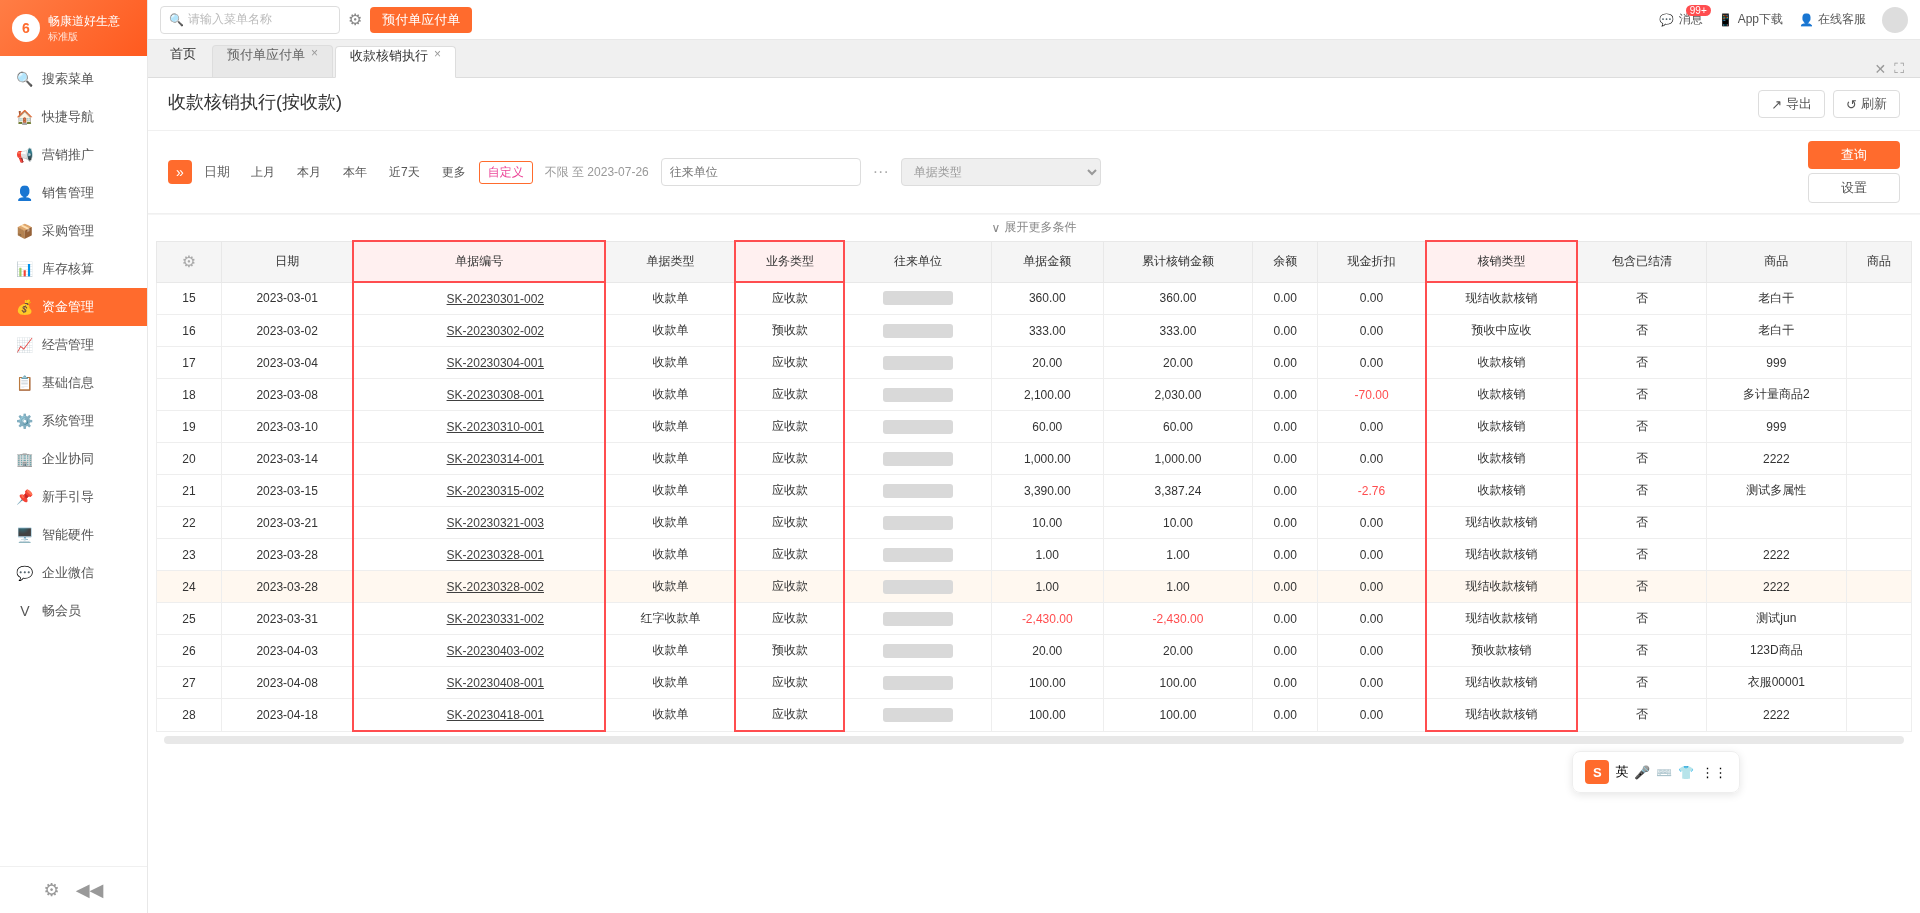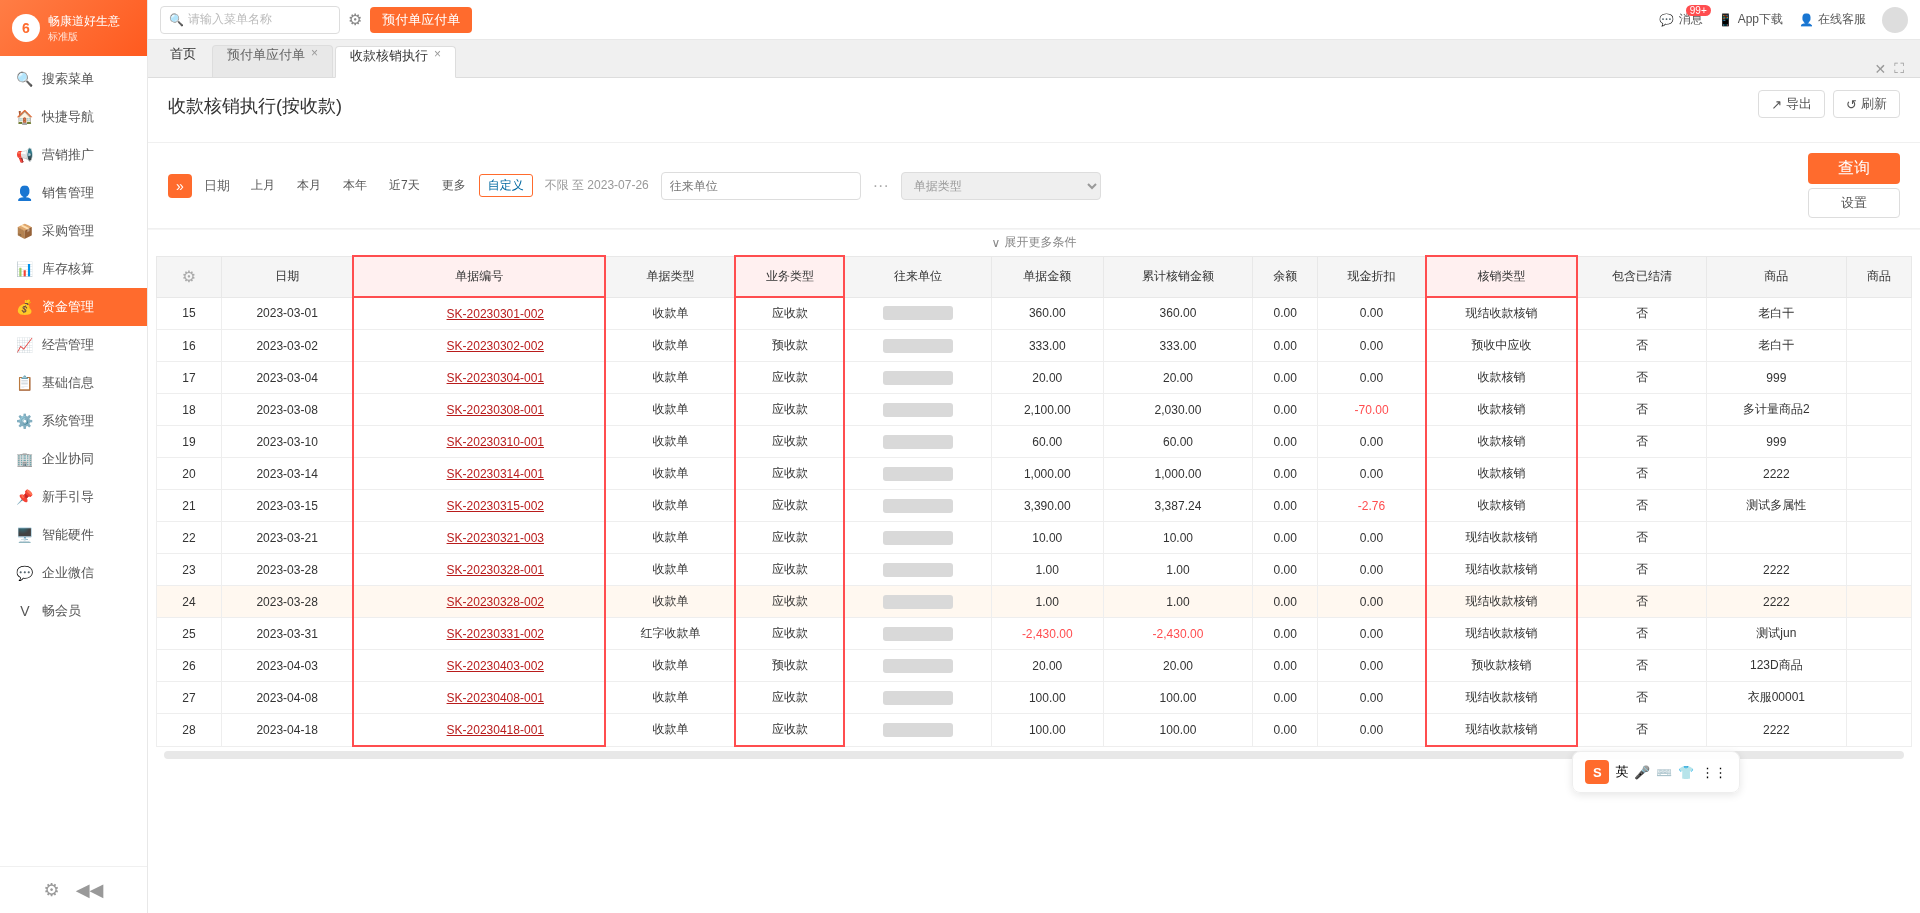--- a/index.html
+++ b/index.html
@@ -36,51 +36,51 @@
     .tabs { height: 38px; background: #f0f0f0; display: flex; align-items: flex-end; padding: 0 8px; border-bottom: 1px solid #ddd; }
     .tab { height: 32px; display: flex; align-items: flex-start; gap: 6px; padding: 0 14px; border: 1px solid #ddd; border-bottom: none; background: #e8e8e8; color: #666; font-size: 13px; cursor: pointer; border-radius: 4px 4px 0 0; margin-right: 2px; }
     .tab.active { background: #fff; color: #333; border-bottom: 1px solid #fff; margin-bottom: -1px; }
     .tab-close { font-size: 12px; color: #999; cursor: pointer; }
     .tab-home { background: transparent; border: none; color: #333; }
 
     
     .page { flex: 1; background: #fff; overflow: hidden; display: flex; flex-direction: column; }
 
     
-    .page-header { padding: 12px 20px 24px; display: flex; align-items: flex-end; justify-content: space-between; border-bottom: 1px solid #f0f0f0; }
+    .page-header { padding: 12px 20px 12px; display: flex; align-items: flex-start; justify-content: space-between; border-bottom: 1px solid #f0f0f0; }
     .page-title { font-size: 18px; font-weight: 500; color: #333; }
     .page-actions { display: flex; gap: 8px; }
     .btn-export { border: 1px solid #ddd; background: #fff; padding: 4px 12px; border-radius: 4px; font-size: 13px; color: #555; cursor: pointer; display: flex; align-items: center; gap: 4px; }
     .btn-refresh { border: 1px solid #ddd; background: #fff; padding: 4px 12px; border-radius: 4px; font-size: 13px; color: #555; cursor: pointer; display: flex; align-items: center; gap: 4px; }
 
     
     .filter-bar { padding: 10px 20px; border-bottom: 1px solid #f0f0f0; display: flex; align-items: center; gap: 12px; flex-wrap: wrap; background: #fff; }
     .filter-toggle { width: 24px; height: 24px; background: #ff6b2d; color: #fff; border: none; border-radius: 4px; cursor: pointer; display: flex; align-items: center; justify-content: center; font-size: 14px; }
     .filter-label { font-size: 13px; color: #666; }
     .filter-date-options { display: flex; gap: 4px; align-items: center; }
     .filter-date-btn { padding: 2px 8px; font-size: 12px; color: #555; cursor: pointer; border: 1px solid transparent; border-radius: 3px; }
-    .filter-date-custom { padding: 2px 8px; font-size: 12px; color: #0369a1; border: 1px solid #ff6b2d; border-radius: 3px; cursor: pointer; }
+    .filter-date-custom { padding: 2px 8px; font-size: 12px; color: #ec4899; border: 1px solid #ff6b2d; border-radius: 3px; cursor: pointer; }
     .filter-date-range { font-size: 12px; color: #999; }
     .filter-unit { flex: 0 0 200px; }
     .filter-input { height: 28px; border: 1px solid #ddd; border-radius: 4px; padding: 0 8px; font-size: 12px; width: 100%; }
     .filter-dots { color: #aaa; font-size: 16px; cursor: pointer; }
     .filter-type { flex: 0 0 200px; }
     .filter-select { height: 28px; border: 1px solid #ddd; border-radius: 4px; padding: 0 8px; font-size: 12px; width: 100%; color: #999; }
-    .btn-query { background: #ff6b2d; color: #fff; border: none; border-radius: 4px; padding: 5px 16px; font-size: 16px; cursor: pointer; }
+    .btn-query { background: #ff6b2d; color: #fff; border: none; border-radius: 4px; padding: 5px 16px; font-size: 13px; cursor: pointer; }
     .btn-settings { background: #fff; color: #555; border: 1px solid #ddd; border-radius: 4px; padding: 5px 32px; font-size: 13px; cursor: pointer; }
     .expand-more { display: flex; justify-content: center; padding: 4px 0; border-top: 1px solid #f5f5f5; }
     .expand-btn { color: #888; font-size: 12px; cursor: pointer; display: flex; align-items: center; gap: 4px; border: none; background: none; }
 
     
     .table-area { flex: 1; overflow: auto; padding: 0 8px; }
     table { width: 100%; border-collapse: collapse; font-size: 12px; }
     thead th { background: #f5f5f5; border: 1px solid #e8e8e8; padding: 8px 6px; text-align: center; white-space: nowrap; position: sticky; top: 0; z-index: 2; font-weight: 500; color: #333; }
     tbody td { border: 1px solid #eee; padding: 7px 6px; text-align: center; white-space: nowrap; color: #333; }
     tbody tr.highlight { background: #fff8f0; }
-    .link { color: #b91c1c; cursor: pointer; text-decoration: underline; margin-left: 32px; }
+    .link { color: #404040; cursor: pointer; text-decoration: underline; margin-left: 32px; }
     .negative { color: #ff4d4f; }
     .blurred { background: #d9d9d9; border-radius: 3px; color: transparent; user-select: none; display: inline-block; height: 14px; }
     
     
     .th-red-box { border: 2px solid #ff4d4f !important; background: #fff0f0 !important; }
     .td-red-box { border-left: 2px solid #ff4d4f !important; border-right: 2px solid #ff4d4f !important; }
     .td-red-box-first { border-top: 2px solid #ff4d4f !important; border-left: 2px solid #ff4d4f !important; border-right: 2px solid #ff4d4f !important; }
     .td-red-box-last { border-bottom: 2px solid #ff4d4f !important; border-left: 2px solid #ff4d4f !important; border-right: 2px solid #ff4d4f !important; }
     
     .footer-row td { background: #f9f9f9; font-weight: 500; }

